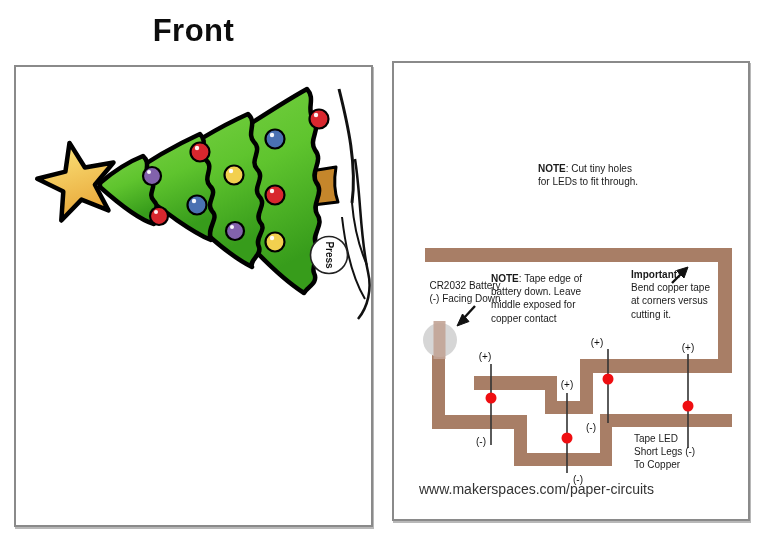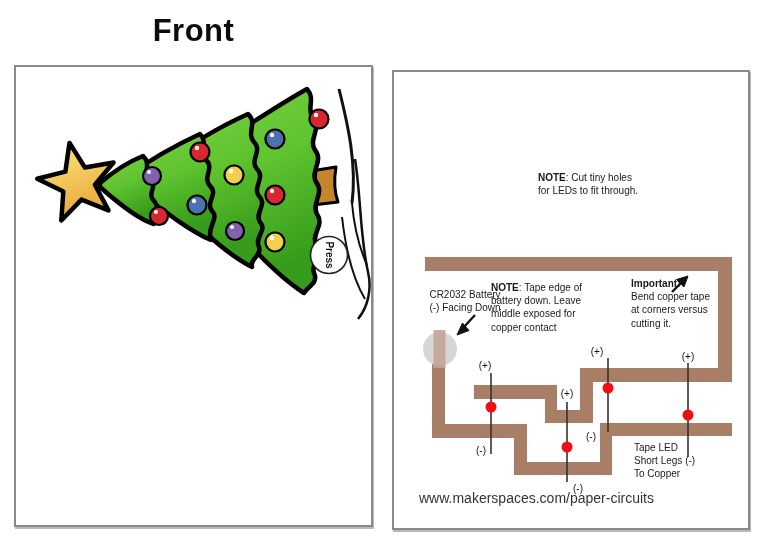--- a/index.html
+++ b/index.html
@@ -3,21 +3,21 @@
 <meta charset="utf-8">
 <style>
   html,body{margin:0;padding:0;background:#ffffff;}
   #stage{position:relative;width:768px;height:543px;background:#ffffff;
          font-family:"Liberation Sans", sans-serif;overflow:hidden;}
   .hdr{position:absolute;top:10px;height:42px;font-size:31px;font-weight:bold;
        color:#0d0d0d;text-align:center;line-height:42px;letter-spacing:0.5px;}
   .panel{position:absolute;background:#ffffff;border:2px solid #8a8a8a;
          box-shadow:1px 2px 0 rgba(0,0,0,0.28);box-sizing:border-box;}
   #front-panel{left:14px;top:65px;width:359px;height:462px;}
-  #back-panel{left:392px;top:70px;width:358px;height:460px;}
+  #back-panel{left:392px;top:61px;width:358px;height:460px;}
   .note{position:absolute;font-size:10px;line-height:1.32;color:#1a1a1a;
         white-space:pre-line;}
   .note b{font-weight:bold;}
   .polarity{position:absolute;font-size:10px;color:#111;transform:translateX(-50%);
             white-space:nowrap;}
   .url{position:absolute;font-size:14px;color:#333;white-space:nowrap;}
   svg{position:absolute;left:0;top:0;}
 </style>
 </head>
 <body>

